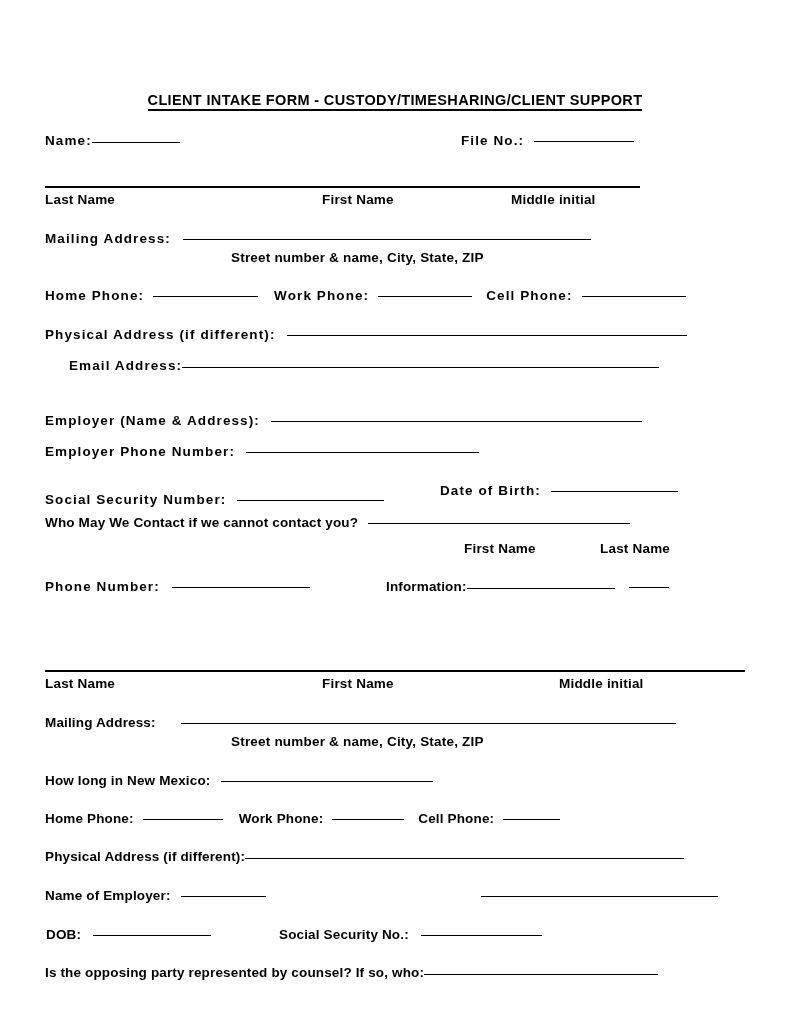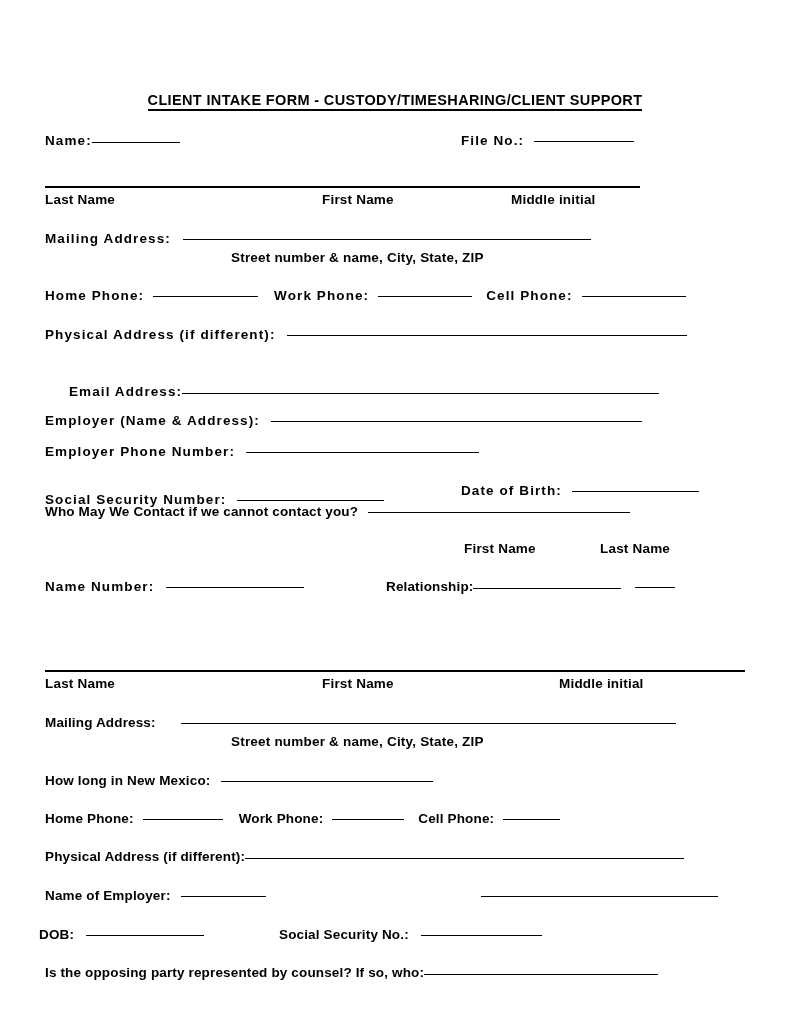--- a/index.html
+++ b/index.html
@@ -122,50 +122,50 @@
   <div class="cap" style="left:231px;top:250px;">Street number &amp; name, City, State, ZIP</div>
 
   <div class="row wide" style="top:288px;left:45px;">
     <span class="lbl">Home Phone:</span><span class="gap" style="width:9px;"></span><span class="blank" style="width:105px;"></span><span class="gap" style="width:16px;"></span><span class="lbl">Work  Phone:</span><span class="gap" style="width:9px;"></span><span class="blank" style="width:94px;"></span><span class="gap" style="width:14px;"></span><span class="lbl">Cell Phone:</span><span class="gap" style="width:9px;"></span><span class="blank" style="width:104px;"></span>
   </div>
 
   <div class="row wide" style="top:327px;left:45px;">
     <span class="lbl">Physical  Address  (if  different):</span><span class="gap" style="width:11px;"></span><span class="blank" style="width:400px;"></span>
   </div>
 
-  <div class="row wide" style="top:384px;left:45px;padding-left:24px;">
+  <div class="row wide" style="top:358px;left:45px;padding-left:24px;">
     <span class="lbl">Email        Address:</span><span class="blank attached" style="width:477px;"></span>
   </div>
 
   <div class="row wide" style="top:405px;left:45px;margin-top:8px;">
     <span class="lbl">Employer  (Name  &amp;  Address):</span><span class="gap" style="width:11px;"></span><span class="blank" style="width:371px;"></span>
   </div>
 
   <div class="row wide" style="top:444px;left:45px;">
     <span class="lbl">Employer  Phone Number:</span><span class="gap" style="width:11px;"></span><span class="blank" style="width:233px;"></span>
   </div>
 
   <div class="row wide" style="top:492px;left:45px;">
     <span class="lbl">Social Security Number:</span><span class="gap" style="width:11px;"></span><span class="blank" style="width:147px;"></span>
   </div>
-  <div class="row wide" style="top:483px;left:461px;">
+  <div class="row wide" style="top:483px;left:440px;">
     <span class="lbl">Date  of  Birth:</span><span class="gap" style="width:10px;"></span><span class="blank" style="width:127px;"></span>
   </div>
 
-  <div class="row narrow" style="top:504px;left:45px;text-align:right;">
+  <div class="row narrow" style="top:515px;left:45px;text-align:right;">
     <span class="lbl">Who May We Contact if we cannot contact you?</span><span class="gap" style="width:10px;"></span><span class="blank thin" style="width:262px;"></span>
   </div>
   <div class="cap" style="left:464px;top:541px;">First Name</div>
   <div class="cap" style="left:600px;top:541px;">Last Name</div>
 
   <div class="row wide" style="top:579px;left:45px;">
-    <span class="lbl">Name  Number:</span><span class="gap" style="width:12px;"></span><span class="blank" style="width:138px;"></span>
+    <span class="lbl">Phone  Number:</span><span class="gap" style="width:12px;"></span><span class="blank" style="width:138px;"></span>
   </div>
   <div class="row narrow" style="top:579px;left:386px;">
-    <span class="lbl">Relationship:</span><span class="blank attached" style="width:148px;"></span><span class="gap" style="width:14px;"></span><span class="blank" style="width:40px;"></span>
+    <span class="lbl">Information:</span><span class="blank attached" style="width:148px;"></span><span class="gap" style="width:14px;"></span><span class="blank" style="width:40px;"></span>
   </div>
 
 
   <div class="rule" style="left:45px;top:670px;width:700px;"></div>
   <div class="cap" style="left:45px;top:676px;">Last Name</div>
   <div class="cap" style="left:322px;top:676px;">First Name</div>
   <div class="cap" style="left:559px;top:676px;">Middle initial</div>
 
   <div class="row narrow" style="top:715px;left:45px;">
     <span class="lbl">Mailing Address:</span><span class="gap" style="width:25px;"></span><span class="blank thin" style="width:495px;"></span>
@@ -184,21 +184,21 @@
     <span class="lbl">Physical Address (if different):</span><span class="blank attached" style="width:439px;"></span>
   </div>
 
   <div class="row narrow" style="top:888px;left:45px;">
     <span class="lbl">Name of Employer:</span><span class="gap" style="width:10px;"></span><span class="blank thin" style="width:85px;"></span>
   </div>
   <div class="row narrow" style="top:888px;left:481px;">
     <span class="blank thin" style="width:237px;"></span>
   </div>
 
-  <div class="row narrow" style="top:927px;left:39px;">
+  <div class="row narrow" style="top:927px;left:46px;">
     <span class="lbl">DOB:</span><span class="gap" style="width:12px;"></span><span class="blank thin" style="width:118px;"></span>
   </div>
   <div class="row narrow" style="top:927px;left:279px;">
     <span class="lbl">Social Security No.:</span><span class="gap" style="width:12px;"></span><span class="blank thin" style="width:121px;"></span>
   </div>
 
   <div class="row narrow" style="top:965px;left:45px;">
     <span class="lbl">Is the opposing party represented by counsel?  If so, who:</span><span class="blank attached" style="width:234px;"></span>
   </div>
 

